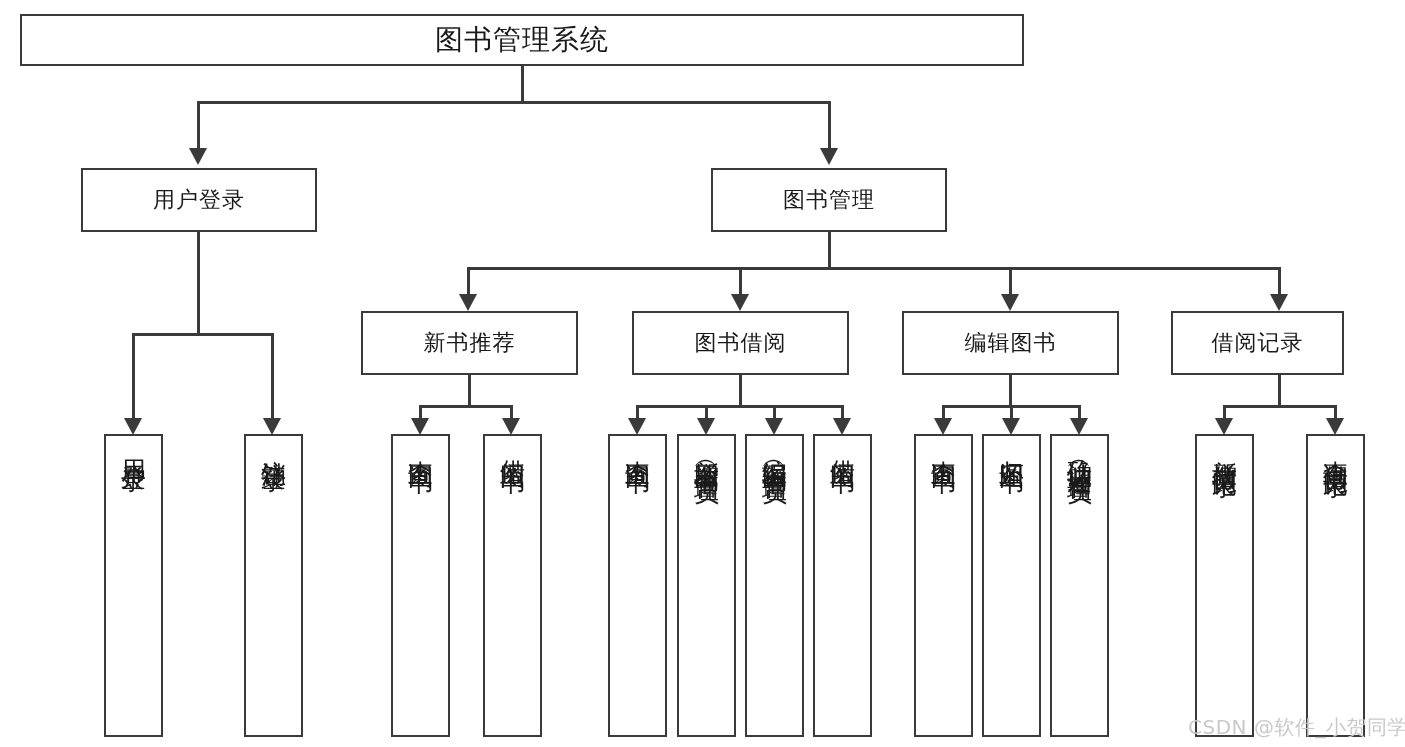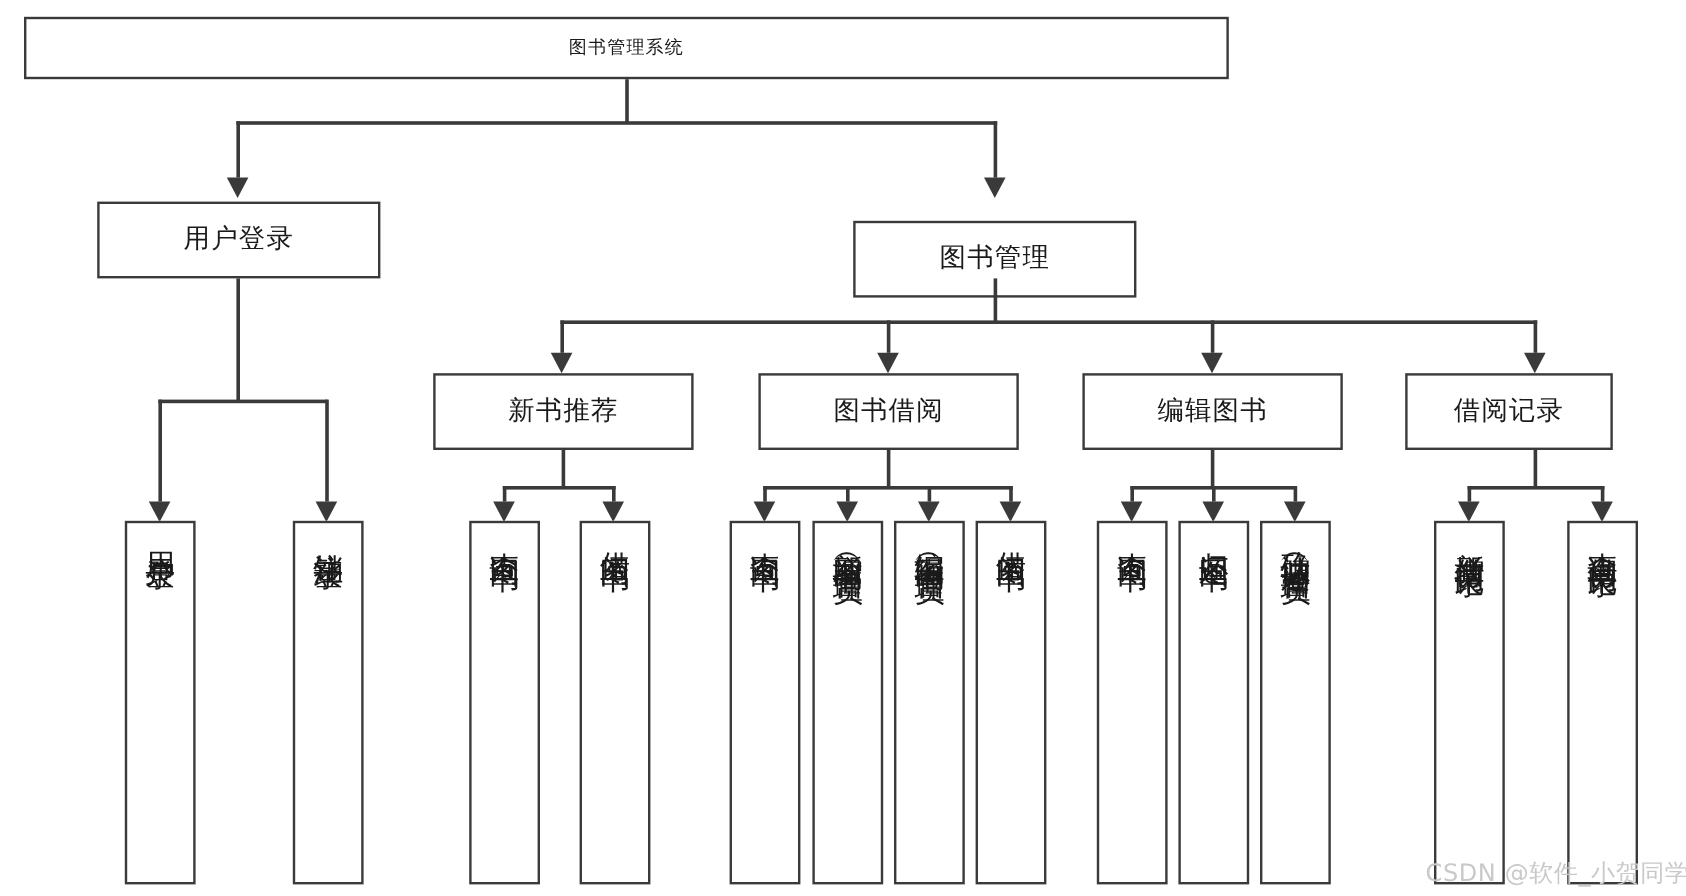--- a/index.html
+++ b/index.html
@@ -27,21 +27,21 @@
     align-items: center;
     justify-content: center;
   }
   .node .label {
     color: #1a1a1a;
     letter-spacing: 1px;
     line-height: 1.15;
     white-space: nowrap;
   }
   
-  .node.root .label { font-size: 15px; }
+  .node.root .label { font-size: 28px; }
   
   .node.branch .label { font-size: 22px; }
   
   .node.leaf {
     align-items: flex-start;
     justify-content: center;
     padding-top: 4px;
   }
   .node.leaf .label {
     font-size: 25px;
@@ -92,21 +92,21 @@
   <div class="conn vline" style="left:197px; top:101px; width:3px; height:47px;"></div>
   <div class="arrow" style="left:189px; top:148px;"></div>
 
   <div class="conn vline" style="left:828px; top:101px; width:3px; height:47px;"></div>
   <div class="arrow" style="left:820px; top:148px;"></div>
 
   <div class="node branch" style="left:81px; top:168px; width:236px; height:64px;">
     <span class="label">用户登录</span>
   </div>
 
-  <div class="node branch" style="left:711px; top:168px; width:236px; height:64px;margin-top:16px;">
+  <div class="node branch" style="left:711px; top:168px; width:236px; height:64px;">
     <span class="label">图书管理</span>
   </div>
 
   <div class="conn vline" style="left:197px; top:232px; width:3px; height:102px;"></div>
   <div class="conn hline" style="left:132px; top:333px; width:141px; height:3px;"></div>
   <div class="conn vline" style="left:132px; top:333px; width:3px; height:85px;"></div>
   <div class="arrow" style="left:124px; top:418px;"></div>
   <div class="conn vline" style="left:271px; top:333px; width:3px; height:85px;"></div>
   <div class="arrow" style="left:263px; top:418px;"></div>
 

